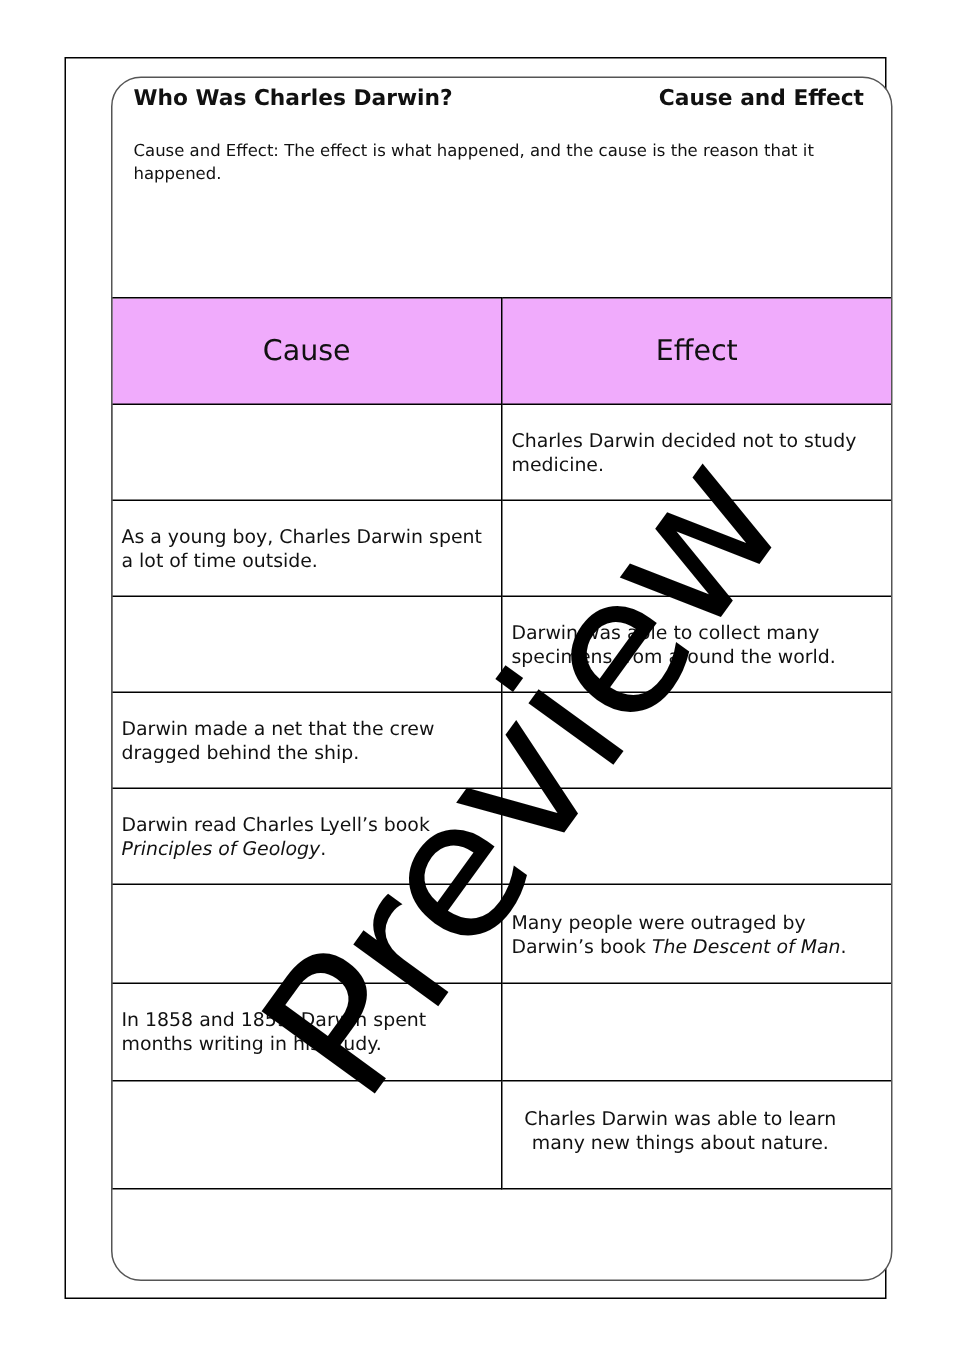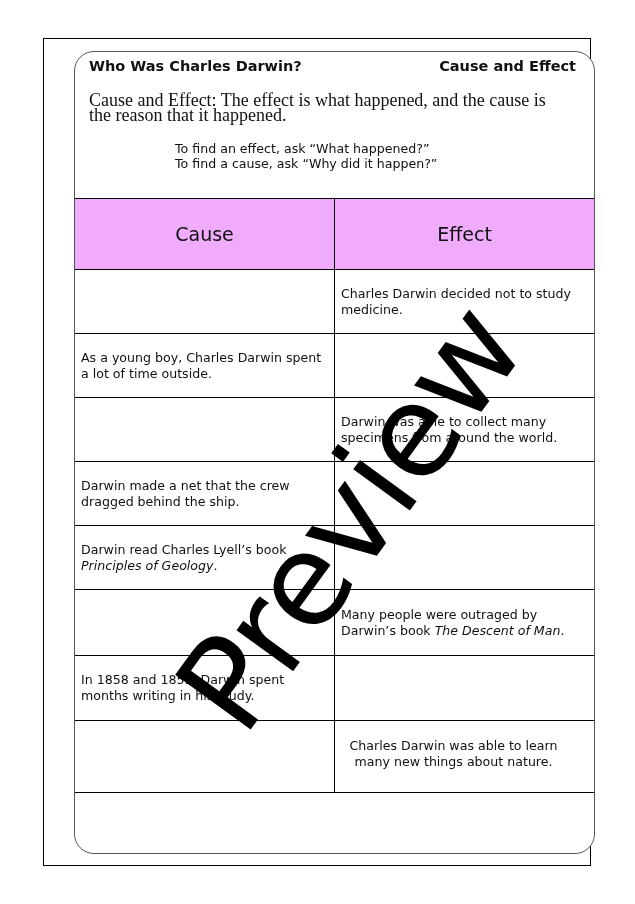--- a/index.html
+++ b/index.html
@@ -1,44 +1,40 @@
 <!DOCTYPE html>
 <html><head>
 <meta charset="utf-8">
 <style>
   html, body { margin:0; padding:0; background:#ffffff; }
   body { width:635px; height:904px; position:relative; overflow:hidden; font-family:"DejaVu Sans", sans-serif; color:#111; }
   .page-border { position:absolute; left:43px; top:38px; width:548px; height:828px; border:1.5px solid #000; box-sizing:border-box; }
   .card { position:absolute; left:74px; top:51px; width:521px; height:803px; border:1.5px solid #555; border-radius:20px; box-sizing:border-box; overflow:hidden; background:#fff; }
   .title { position:absolute; left:14px; top:6px; font-size:14.5px; font-weight:bold; }
   .subtitle { position:absolute; right:18px; top:6px; font-size:14.5px; font-weight:bold; }
-  .intro { position:absolute; left:14px; top:41px; width:480px; font-size:18px; line-height:15px;font-family:Liberation Serif, serif; }
+  .intro { position:absolute; left:14px; top:41px; width:480px; font-size:11px; line-height:15px; }
   .tips { position:absolute; left:100px; top:89px; font-size:12.6px; line-height:15px; }
   table { position:absolute; left:-1px; top:146px; width:521px; border-collapse:collapse; table-layout:fixed; }
   th, td { border:1.3px solid #000; box-sizing:border-box; }
   th { background:#f0abfc; height:71px; font-weight:normal; font-size:19px; }
   td { font-size:12.6px; line-height:16px; padding:4px 6px; vertical-align:middle; height:64px; }
   td.cause { width:260px; }
   td.effect { padding-left:6px; }
   td.center { text-align:center; }
   .watermark { position:absolute; left:350px; top:518px; transform:translate(-50%,-50%) rotate(-54deg); font-family:"DejaVu Sans", sans-serif; font-size:128px; line-height:1; color:#000; white-space:nowrap; letter-spacing:-2px; pointer-events:none; }
 </style>
 </head>
 <body>
 
 <div class="page-border"></div>
 
 <div class="card">
   <div class="title">Who Was Charles Darwin?</div>
   <div class="subtitle">Cause and Effect</div>
   <div class="intro">Cause and Effect: The effect is what happened, and the cause is the reason that it happened.</div>
-  <div class="tips">
-    <div>To find an effect, ask “What happened?”</div>
-    <div>To find a cause, ask “Why did it happen?”</div>
-  </div>
 
   <table>
     <thead>
       <tr>
         <th style="width:260px">Cause</th>
         <th>Effect</th>
       </tr>
     </thead>
     <tbody>
       <tr>

